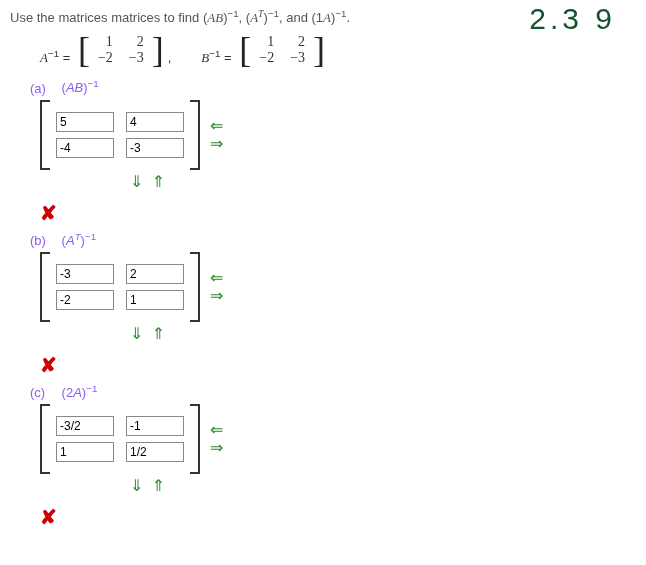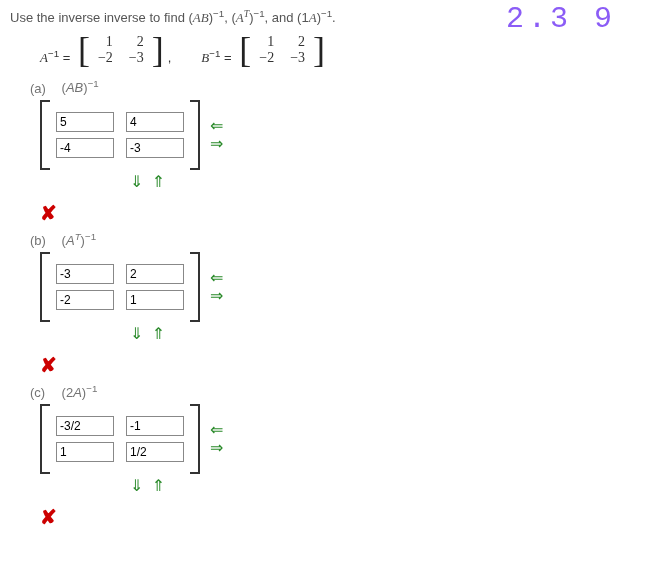--- a/index.html
+++ b/index.html
@@ -12,41 +12,41 @@
     box-sizing: border-box;
     position: relative;
   }
   .prompt { color: #555; margin-bottom: 8px; }
   .prompt i, .ital { font-style: italic; font-family: "Times New Roman", serif; }
   .sup { vertical-align: super; font-size: 0.75em; }
   .handwriting {
     position: absolute;
     top: 2px;
     right: 30px;
-    font-family: Liberation Mono, monospace;
+    font-family: Liberation Sans, sans-serif;
     font-size: 30px;
-    color: #8b5cf6;
+    color: #14532d;
     letter-spacing: 4px;
   }
   .given { margin: 6px 0 12px 30px; display: flex; align-items: center; gap: 30px; }
   .eqlabel { font-style: italic; font-family: "Times New Roman", serif; }
   .smallmat {
     display: inline-flex;
     align-items: center;
     margin: 0 4px;
     font-family: "Times New Roman", serif;
   }
   .smallmat .br {
     font-size: 36px;
     line-height: 30px;
     color: #222;
   }
   .smallmat table { border-collapse: collapse; }
   .smallmat td { padding: 0 8px; text-align: right; font-size: 14px; }
-  .part { margin: 6px 0 4px 20px; color: #737373; }
+  .part { margin: 6px 0 4px 20px; color: #8b5cf6; }
   .part-label { display:inline-block; width: 28px; }
   .answerblock {
     margin: 4px 0 10px 30px;
     display: flex;
     flex-direction: column;
     align-items: flex-start;
   }
   .matrix-row {
     display: flex;
     align-items: center;
@@ -96,21 +96,21 @@
     font-weight: bold;
     margin: 6px 0 4px 30px;
   }
 </style>
 </head>
 <body>
 
 <div class="handwriting">2.3  9</div>
 
 <div class="prompt">
-  <span>Use the inverse inverse to find (</span><i>AB</i><span>)</span><span class="sup">−1</span><span>, (</span><i>A</i><span class="sup"><i>T</i></span><span>)</span><span class="sup">−1</span><span>, and (1</span><i>A</i><span>)</span><span class="sup">−1</span><span>.</span>
+  <span>Use the matrices matrices to find (</span><i>AB</i><span>)</span><span class="sup">−1</span><span>, (</span><i>A</i><span class="sup"><i>T</i></span><span>)</span><span class="sup">−1</span><span>, and (1</span><i>A</i><span>)</span><span class="sup">−1</span><span>.</span>
 </div>
 
 <div class="given">
   <span>
     <span class="eqlabel">A</span><span class="sup">−1</span><span> = </span>
     <span class="smallmat">
       <span class="br">[</span>
       <table>
           <tbody>
             <tr>

